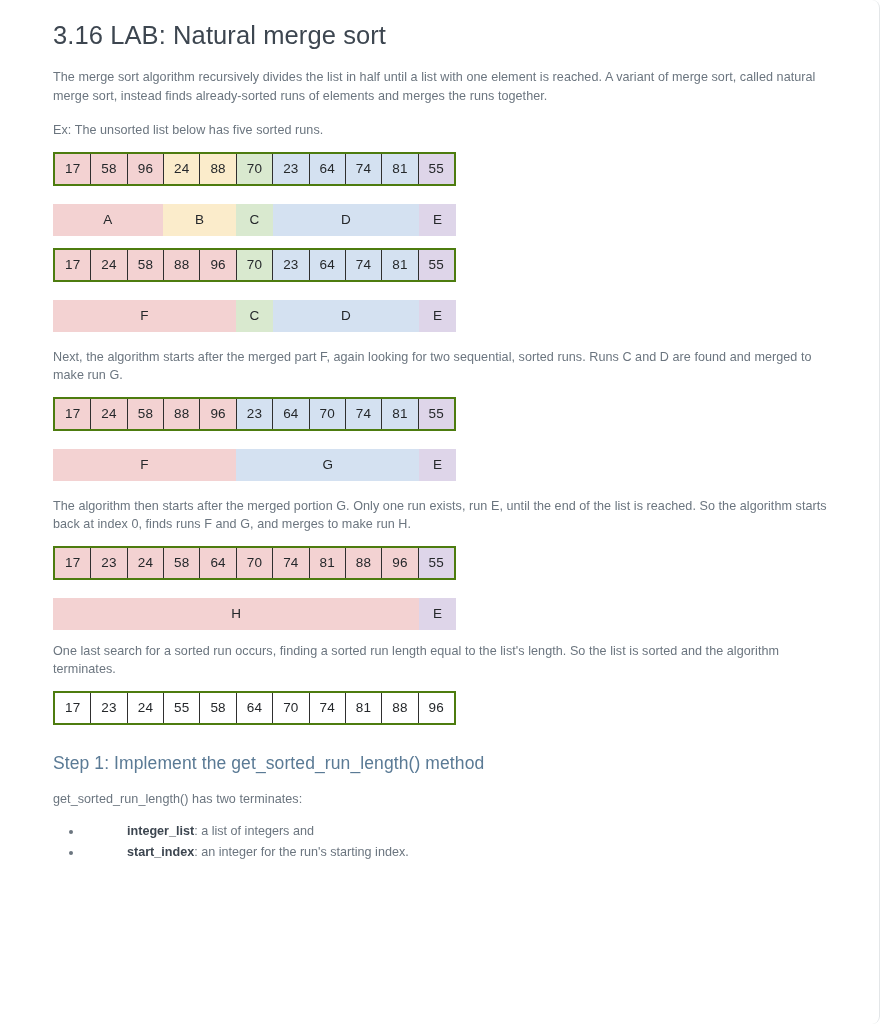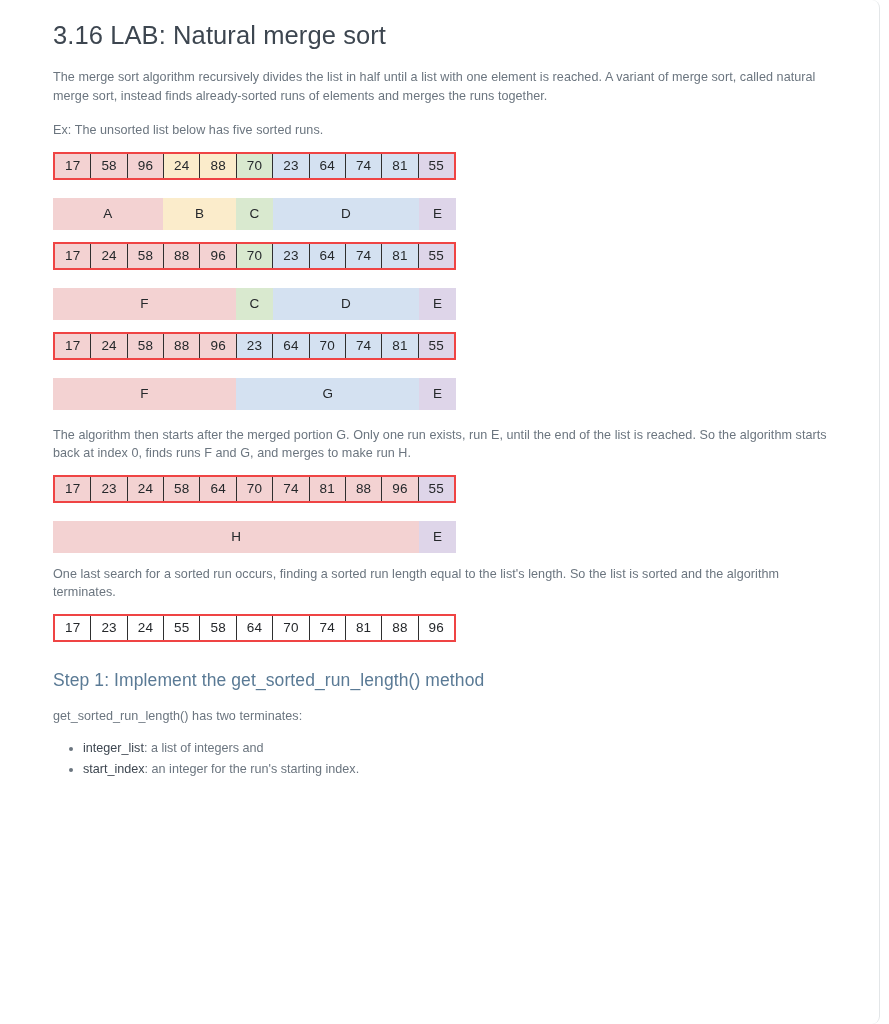--- a/index.html
+++ b/index.html
@@ -47,24 +47,23 @@
     margin: 16px 0 0 0;
     max-width: 784px;
     letter-spacing: 0.05px;
   }
   p.body-text.tight { margin-top: 12px; }
 
   
   .array-wrap { margin-top: 12px; }
   .array {
     display: flex;
-    border: 2px solid #ef4444;
+    border: 2px solid #4d7c0f;
     width: 403px;
-    height: 28px;
-    justify-content: flex-end;
+    height: 34px;
   }
   .cell {
     flex: 1 1 0;
     border-right: 1.6px solid #2f2f2f;
     display: flex;
     align-items: center;
     justify-content: center;
     font-size: 13.5px;
     color: #25282b;
     letter-spacing: 0.2px;
@@ -96,21 +95,21 @@
     letter-spacing: 0.1px;
   }
   ul.params {
     margin: 14px 0 0 0;
     padding-left: 30px;
     font-size: 12.6px;
     line-height: 19px;
     color: #6b757f;
   }
   ul.params li { margin: 0 0 2px 0; }
-  ul.params li b { color: #3d4650; font-weight: normal; }
+  ul.params li b { color: #3d4650; font-weight: bold; margin-left: 44px; }
 </style>
 </head>
 <body>
 
 <div class="page">
 
   <h1 class="lab-title">3.16 LAB: Natural merge sort</h1>
 
   <p class="body-text">The merge sort algorithm recursively divides the list in half until a list with one element is reached. A variant of merge sort, called natural merge sort, instead finds already-sorted runs of elements and merges the runs together.</p>
 
@@ -155,20 +154,21 @@
         <div class="cell" style="background: rgb(222, 213, 233);">55</div>
       </div>
     <div class="runbar">
         <div class="run" style="background: rgb(243, 210, 210); flex: 0 0 45.4545%;">F</div>
         <div class="run" style="background: rgb(217, 233, 207); flex: 0 0 9.09091%;">C</div>
         <div class="run" style="background: rgb(212, 225, 241); flex: 0 0 36.3636%;">D</div>
         <div class="run" style="background: rgb(222, 213, 233); flex: 0 0 9.09091%;">E</div>
       </div>
   </div>
 
+  <p class="body-text">Next, the algorithm starts after the merged part F, again looking for two sequential, sorted runs. Runs C and D are found and merged to make run G.</p>
 
   <div class="array-wrap">
     <div class="array">
         <div class="cell" style="background: rgb(243, 210, 210);">17</div>
         <div class="cell" style="background: rgb(243, 210, 210);">24</div>
         <div class="cell" style="background: rgb(243, 210, 210);">58</div>
         <div class="cell" style="background: rgb(243, 210, 210);">88</div>
         <div class="cell" style="background: rgb(243, 210, 210);">96</div>
         <div class="cell" style="background: rgb(212, 225, 241);">23</div>
         <div class="cell" style="background: rgb(212, 225, 241);">64</div>

